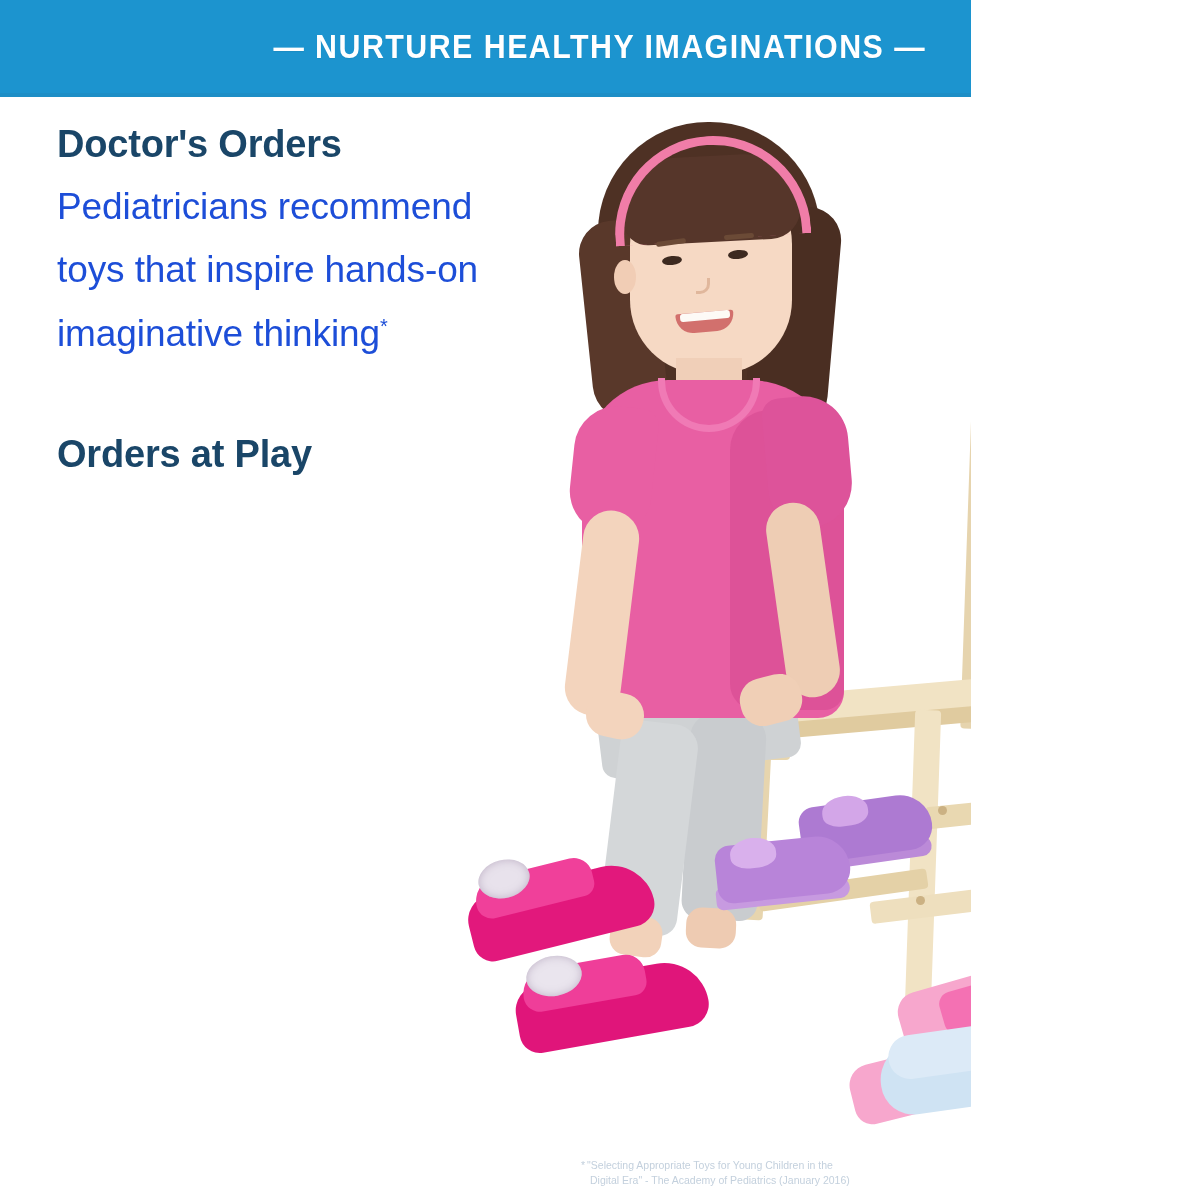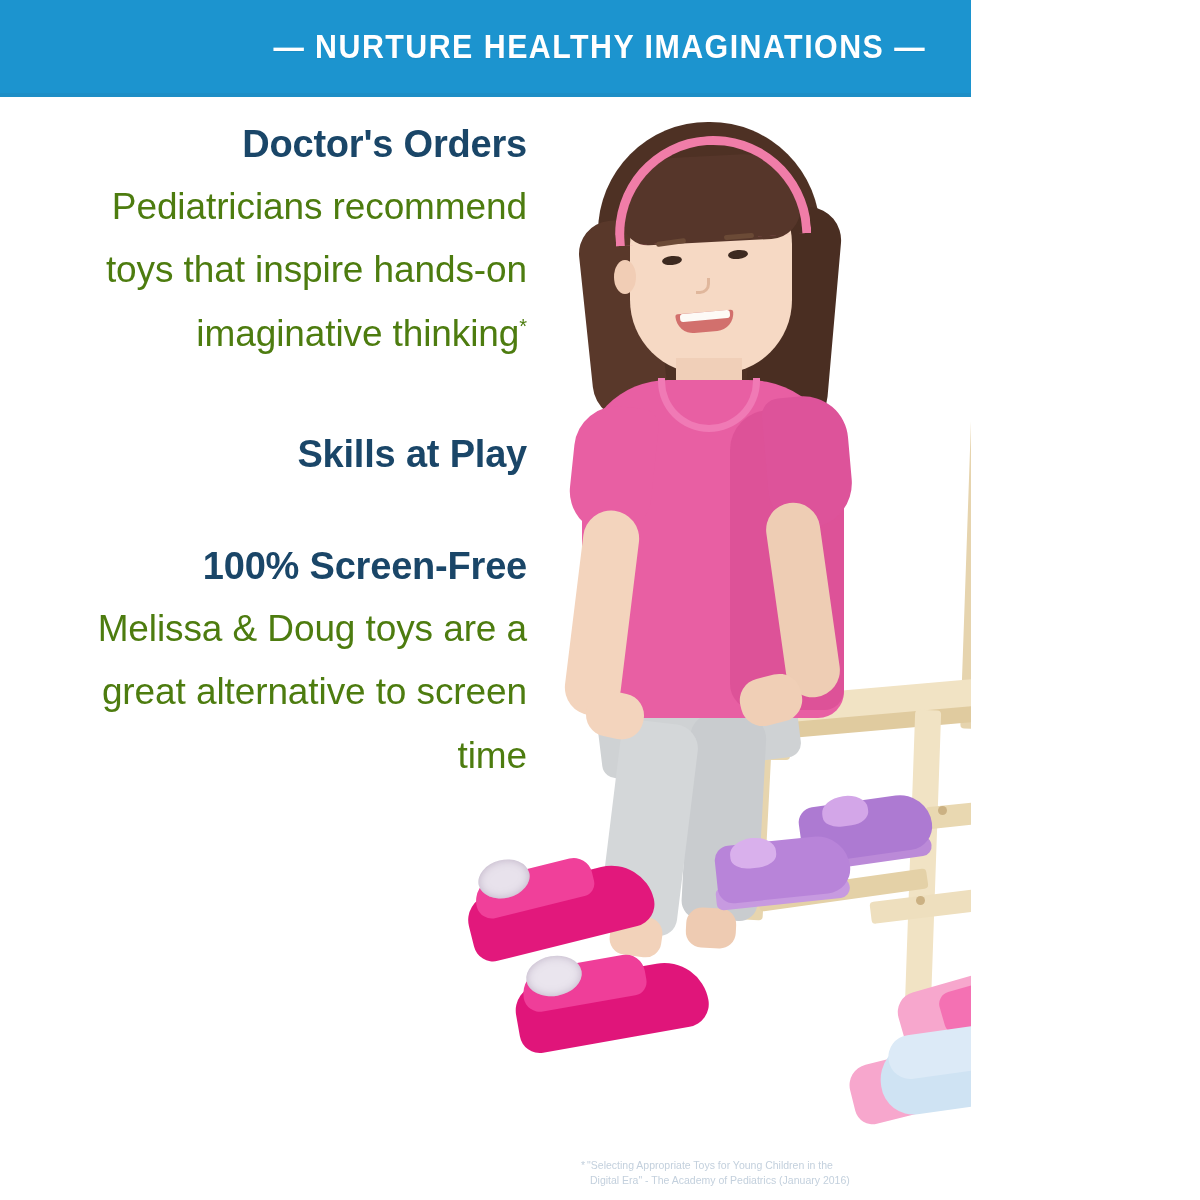--- a/index.html
+++ b/index.html
@@ -38,34 +38,34 @@
     white-space:nowrap;
     text-shadow:0 1px 1px rgba(0,0,0,.06);
   }
 
   
   .copy-column {
     position:absolute;
     left:57px; top:120px;
     width:470px;
   }
-  .block { margin-bottom:64px;text-align:right; }
+  .block { margin-bottom:64px; }
   .block:last-child { margin-bottom:0; }
 
   .block-heading {
     color:#1a4668;
     font-size:38px;
     font-weight:700;
     line-height:1.28;
     letter-spacing:-0.2px;
     margin-bottom:6px;
     white-space:nowrap;
   }
   .block-body {
-    color:#4d7c0f;
+    color:#1d4ed8;
     font-size:37px;
     font-weight:300;
     line-height:1.72;
     letter-spacing:-0.1px;
   }
   .block-body sup {
     font-size:20px;
     vertical-align:super;
     line-height:0;
   }
@@ -240,27 +240,23 @@
   </div>
 
   <div class="copy-column">
 
     <div class="block">
       <div class="block-heading">Doctor's Orders</div>
       <div class="block-body"><span>Pediatricians recommend toys that inspire hands-on imaginative thinking</span><sup>*</sup></div>
     </div>
 
     <div class="block">
-      <div class="block-heading">Skills at Play</div>
-    </div>
-
-    <div class="block">
-      <div class="block-heading">100% Screen-Free</div>
-      <div class="block-body">Melissa &amp; Doug toys are a great alternative to screen time</div>
-    </div>
+      <div class="block-heading">Orders at Play</div>
+    </div>
+
 
   </div>
 
   <div class="photo">
 
     <div class="chair">
       <div class="wood chair-backpost-r"></div>
       <div class="wood chair-backslat"></div>
       <div class="wood chair-backpost-l"></div>
       <div class="wood chair-seat"></div>

